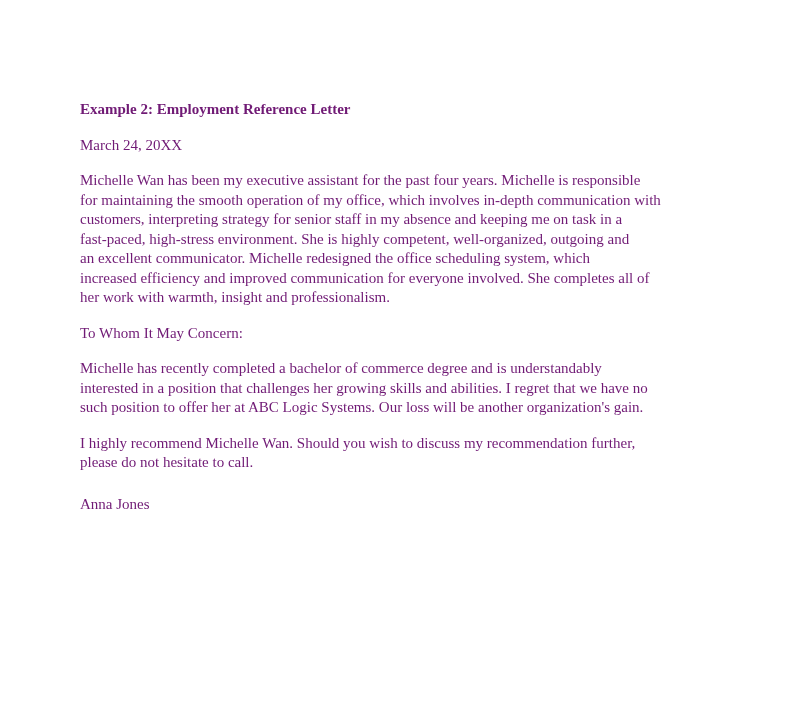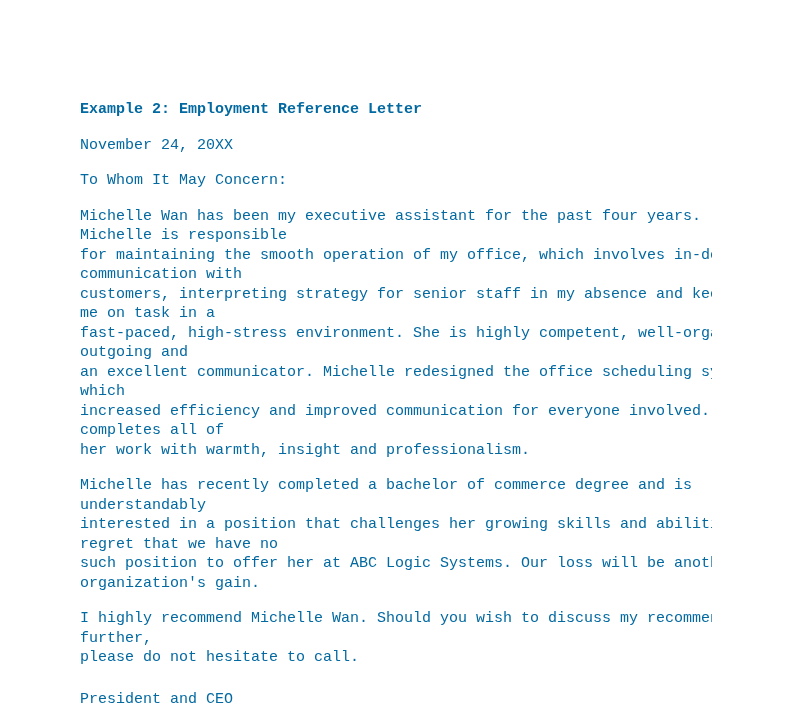--- a/index.html
+++ b/index.html
@@ -5,24 +5,24 @@
   html, body {
     margin: 0;
     padding: 0;
     background: #ffffff;
   }
   .page {
     position: relative;
     width: 712px;
     height: 710px;
     background: #ffffff;
-    font-family: Liberation Mono, monospace;
+    font-family: Liberation Serif, serif;
     font-size: 15px;
     line-height: 19.5px;
-    color: #0369a1;
+    color: #701a75;
     overflow: hidden;
   }
   .content {
     position: absolute;
     left: 80px;
     top: 100px;
     width: 700px;
   }
   .block {
     margin: 0 0 16px 0;
@@ -42,38 +42,38 @@
 </style>
 </head>
 <body>
 
 <div class="page">
   <div class="content">
 
     <div class="block heading">Example 2: Employment Reference Letter</div>
 
 
-    <div class="block">November 24, 20XX</div>
-
-    <div class="block">To Whom It May Concern:</div>
+    <div class="block">March 24, 20XX</div>
 
     <div class="block lines">Michelle Wan has been my executive assistant for the past four years. Michelle is responsible
 for maintaining the smooth operation of my office, which involves in-depth communication with
 customers, interpreting strategy for senior staff in my absence and keeping me on task in a
 fast-paced, high-stress environment. She is highly competent, well-organized, outgoing and
 an excellent communicator. Michelle redesigned the office scheduling system, which
 increased efficiency and improved communication for everyone involved. She completes all of
 her work with warmth, insight and professionalism.</div>
+
+    <div class="block">To Whom It May Concern:</div>
 
     <div class="block lines">Michelle has recently completed a bachelor of commerce degree and is understandably
 interested in a position that challenges her growing skills and abilities. I regret that we have no
 such position to offer her at ABC Logic Systems. Our loss will be another organization's gain.</div>
 
     <div class="block lines pre-closing">I highly recommend Michelle Wan. Should you wish to discuss my recommendation further,
 please do not hesitate to call.</div>
 
 
     <div>
-      <div class="sig-line">President and CEO</div>
+      <div class="sig-line">Anna Jones</div>
     </div>
 
   </div>
 </div>
 
 </body></html>

